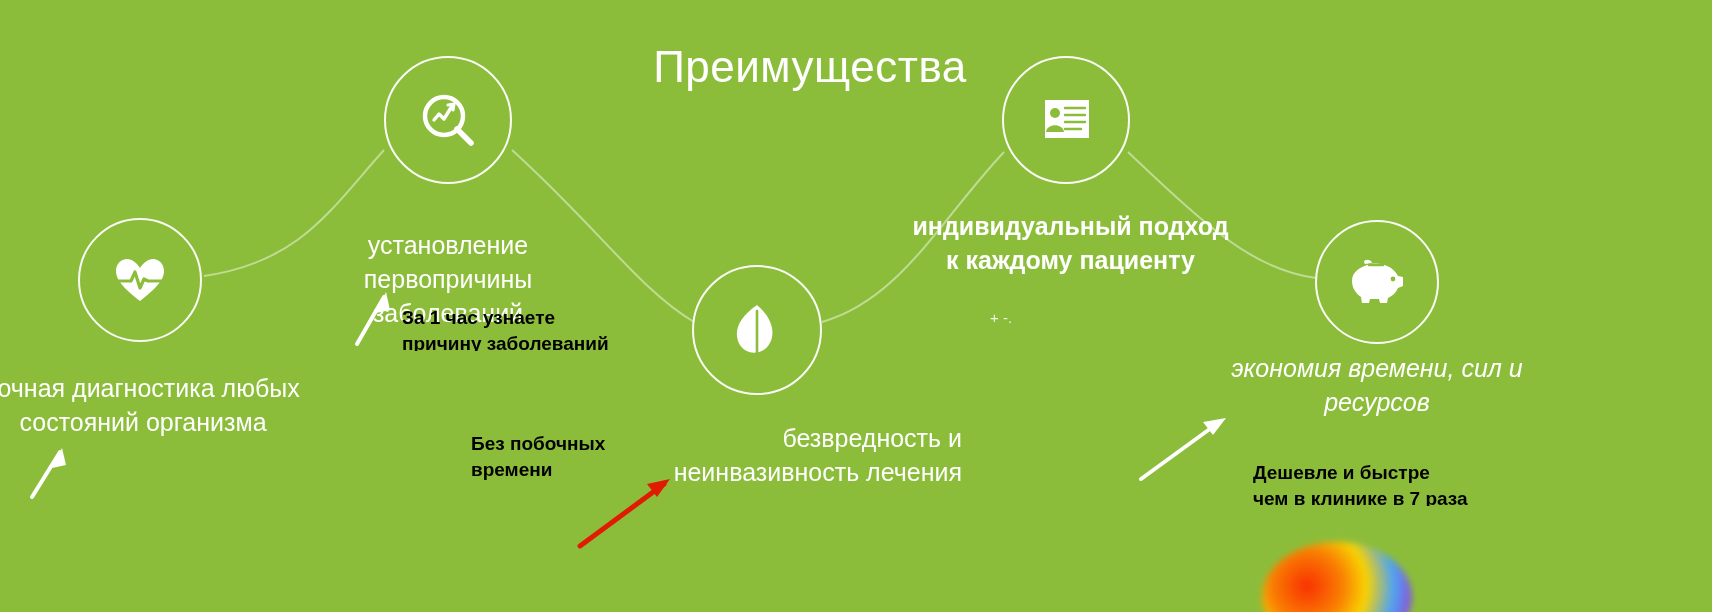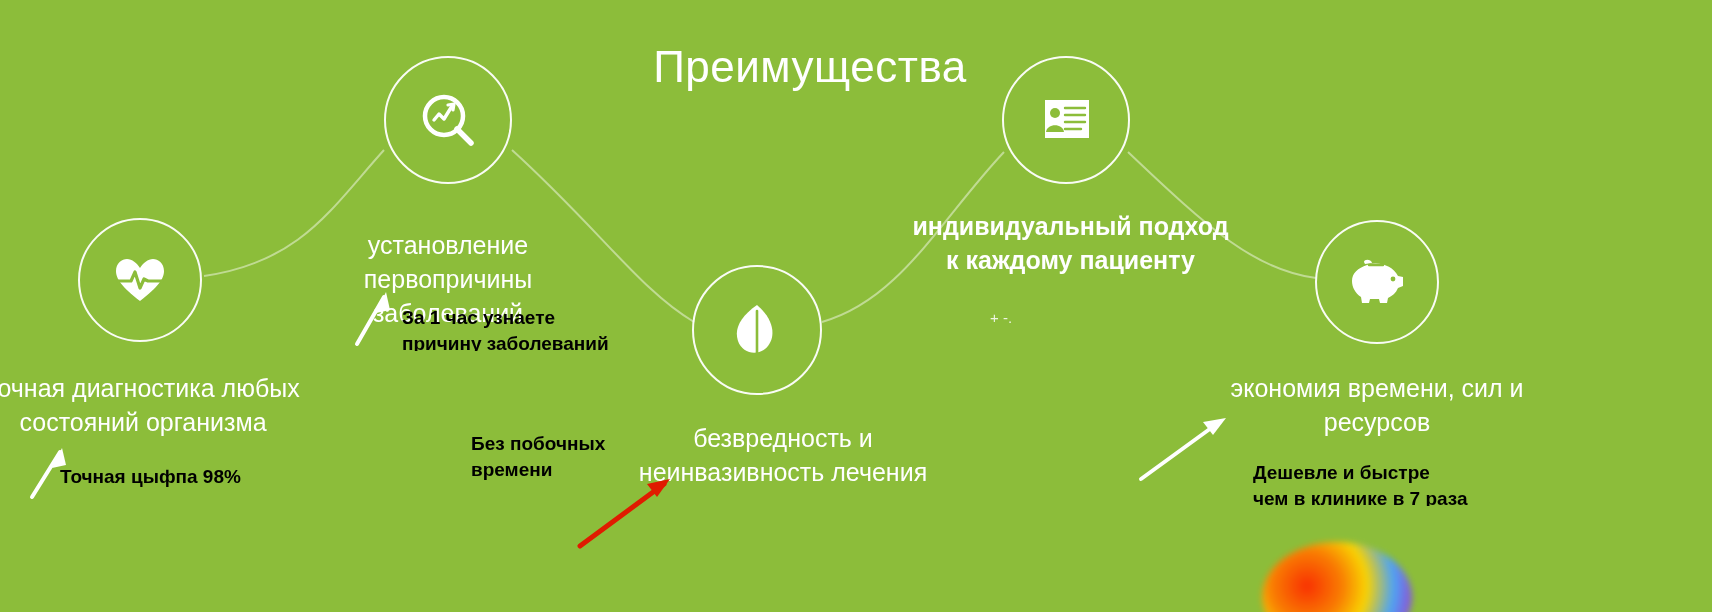--- a/index.html
+++ b/index.html
@@ -143,46 +143,45 @@
       <circle cx="44" cy="20" r="2.4" fill="#8cbd3a"></circle>
       <path d="M16 5 C 12 0 22 -1 23 4" fill="#ffffff"></path>
       <path d="M20 6 L 34 6" stroke="#8cbd3a" stroke-width="2.4" stroke-linecap="round"></path>
     </svg>
   </div>
 
   <div class="caption" style="left:-22px; top:372px; width:330px;">точная диагностика любых состояний организма</div>
 
   <div class="caption" style="left:288px; top:229px; width:320px;">установление первопричины заболеваний</div>
 
-  <div class="caption" style="left:618px; top:422px; width:330px;">безвредность и неинвазивность лечения</div>
+  <div class="caption" style="left:632px; top:422px; width:330px;text-align:right;">безвредность и неинвазивность лечения</div>
 
   <div class="caption" style="left:908px; top:210px; width:325px;font-weight:bold;">индивидуальный подход к каждому пациенту</div>
 
-  <div class="caption" style="left:1212px; top:372px; width:330px;">экономия времени, сил и ресурсов</div>
+  <div class="caption" style="left:1212px; top:352px; width:330px;font-style:italic;">экономия времени, сил и ресурсов</div>
 
   <svg id="arrow-layer" viewBox="0 0 1712 612">
     <g>
       <path d="M32 497 L 60 452" stroke="#ffffff" stroke-width="4" stroke-linecap="round" fill="none"></path>
       <path d="M62 448 L 52 468 L 66 465 Z" fill="#ffffff"></path>
     </g>
     <g>
       <path d="M357 344 L 384 297" stroke="#ffffff" stroke-width="4" stroke-linecap="round" fill="none"></path>
       <path d="M386 292 L 376 313 L 390 310 Z" fill="#ffffff"></path>
     </g>
     <g>
       <path d="M580 546 L 664 484" stroke="#e01b00" stroke-width="5" stroke-linecap="round" fill="none"></path>
       <path d="M670 479 L 647 484 L 657 497 Z" fill="#e01b00"></path>
     </g>
     <g>
       <path d="M1141 479 L 1218 423" stroke="#ffffff" stroke-width="4" stroke-linecap="round" fill="none"></path>
       <path d="M1226 418 L 1203 422 L 1213 435 Z" fill="#ffffff"></path>
     </g>
   </svg>
 
-  <div class="annot" style="left:60px; top:464px; width:220px;">Точная цыфпа 98%</div>
 
   <div class="annot annot-clip" style="left:402px; top:305px; width:215px; height:46px;">За 1 час узнаете причину заболеваний</div>
 
   <div class="annot" style="left:471px; top:431px; width:200px;">Без побочных времени</div>
 
   <div class="annot small-faint" style="left:990px; top:308px; width:120px;">+ -.</div>
 
   <div class="annot annot-clip" style="left:1253px; top:460px; width:215px; height:46px;">Дешевле и быстре чем в клинике в 7 раза</div>
 
   <div class="blob"></div>

